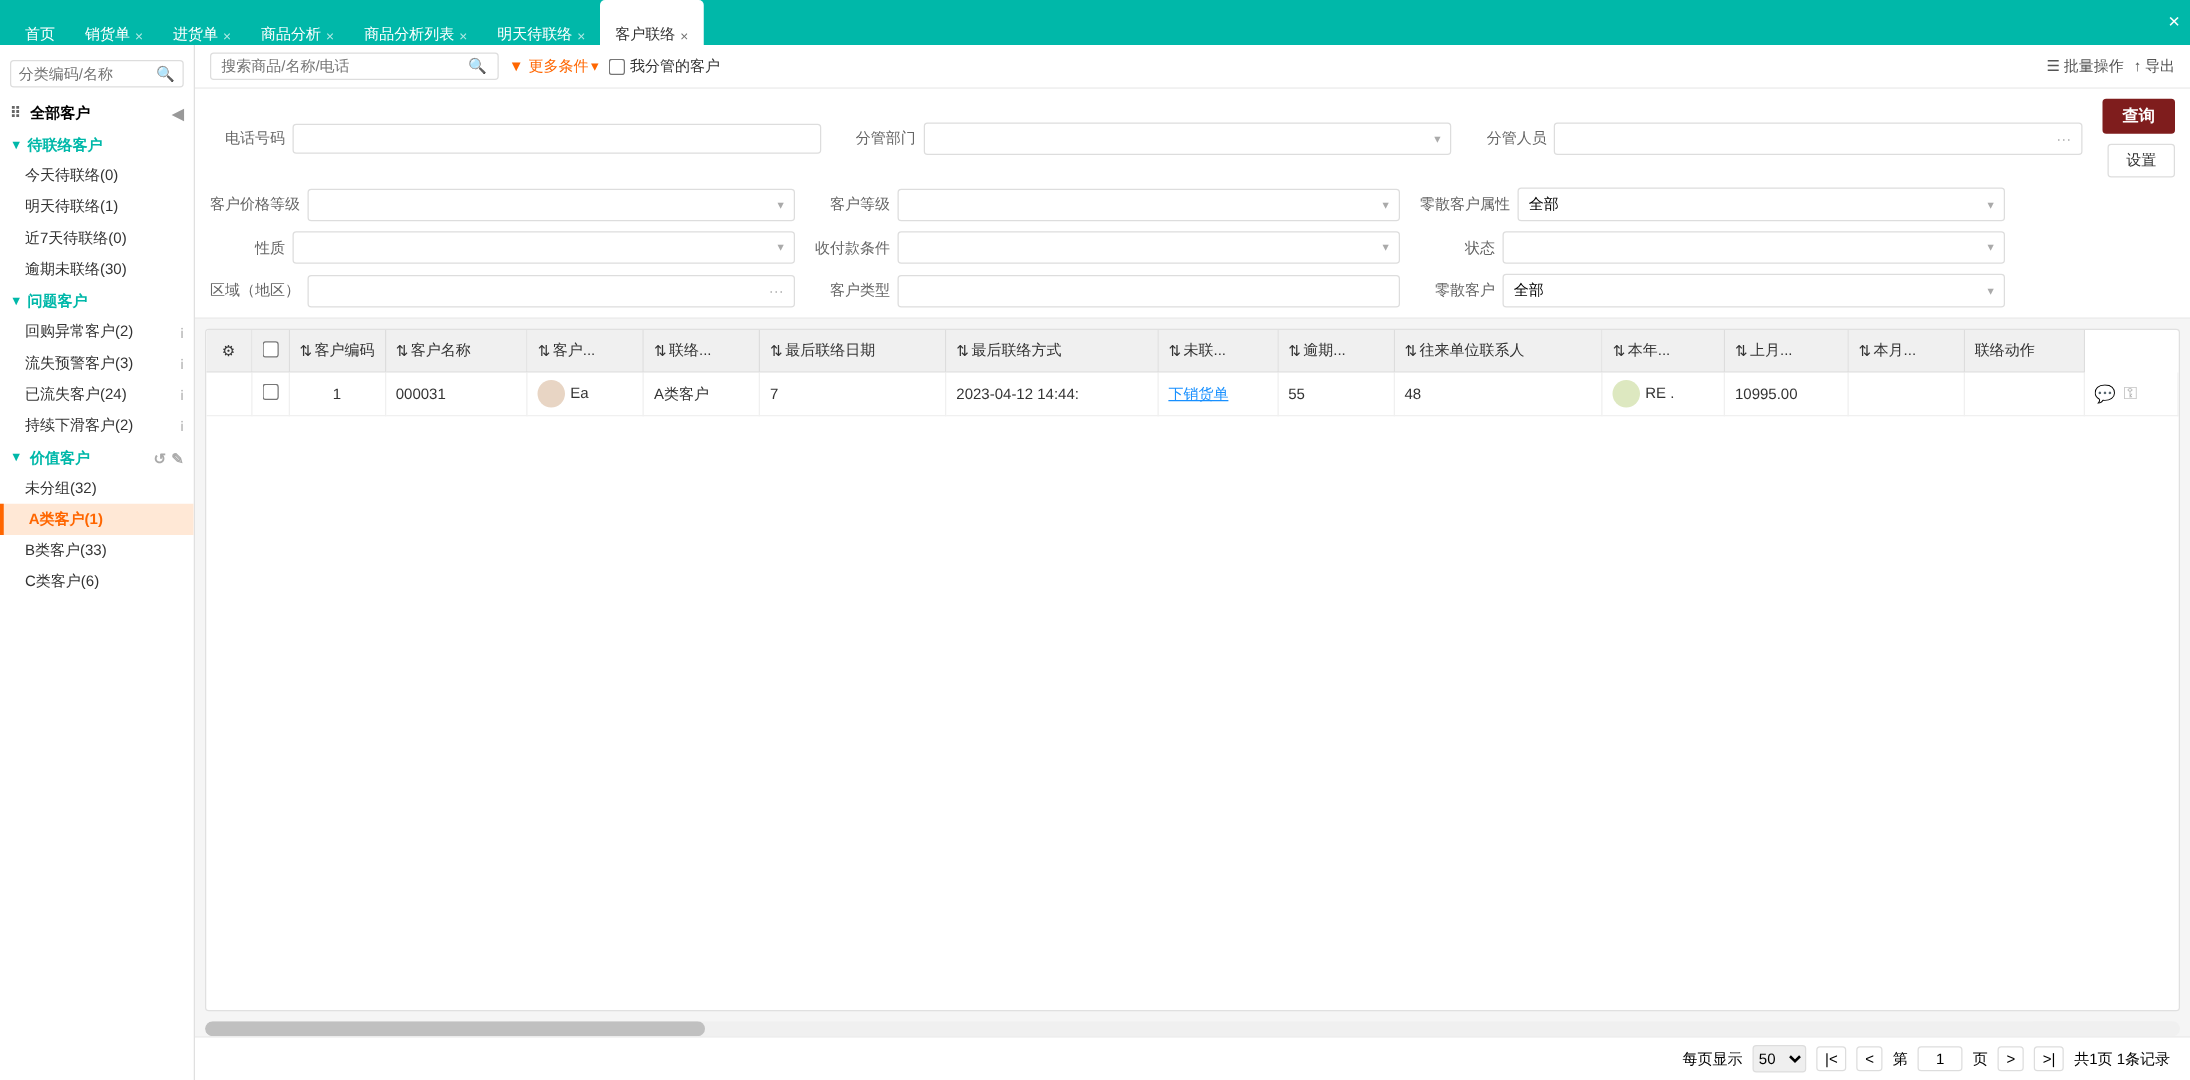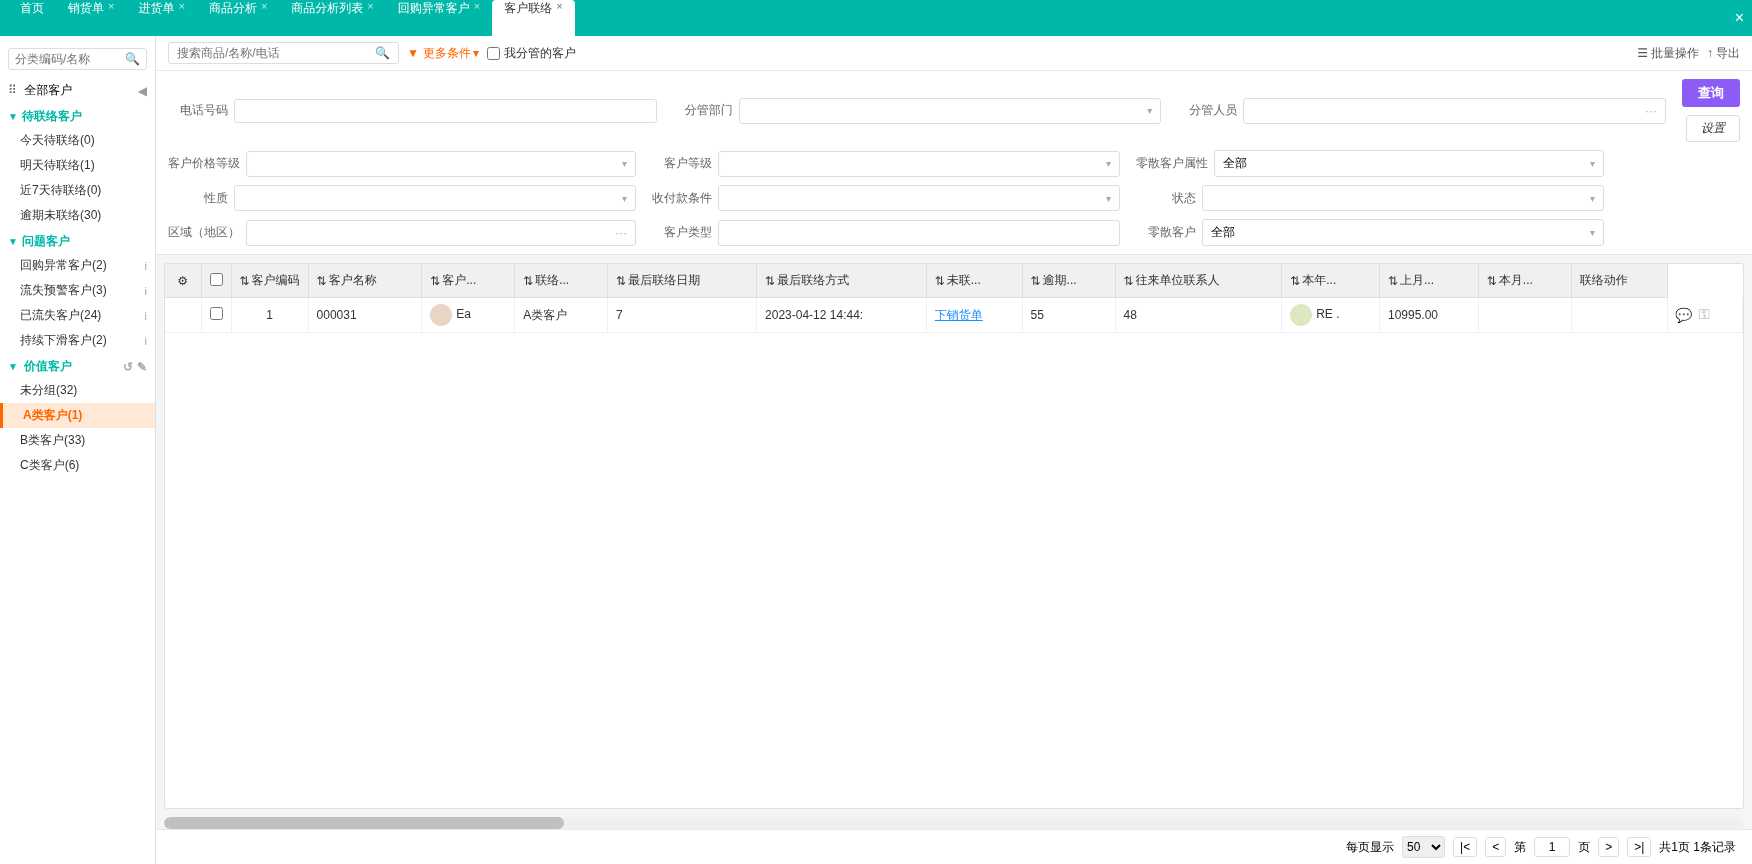--- a/index.html
+++ b/index.html
@@ -5,21 +5,21 @@
     * { box-sizing: border-box; margin: 0; padding: 0; font-family: 'Microsoft YaHei', Arial, sans-serif; font-size: 12px; }
     body { background: #f0f0f0; overflow: hidden; width: 1752px; height: 864px; }
 
     
     .top-nav {
       display: flex; align-items: center;
       background: #00b8a9; height: 36px; padding: 0 8px;
       color: white;
     }
     .nav-item {
-      display: flex; align-items: flex-start; padding: 0 12px; height: 36px;
+      display: flex; align-items: flex-end; padding: 0 12px; height: 36px;
       cursor: pointer; font-size: 13px; color: white; white-space: nowrap;
     }
     .nav-item.home { font-size: 14px; }
     .nav-item.active { background: white; color: #333; border-radius: 4px 4px 0 0; }
     .nav-close { margin-left: 4px; font-size: 11px; cursor: pointer; opacity: 0.7; }
     .top-right-close {
       margin-left: auto; cursor: pointer; color: white; font-size: 16px;
     }
 
     
@@ -33,21 +33,21 @@
     .sidebar-search {
       display: flex; align-items: center; margin: 4px 8px 8px;
       border: 1px solid #ddd; border-radius: 3px; padding: 3px 6px;
       color: #aaa;
     }
     .sidebar-search input {
       border: none; outline: none; font-size: 12px; width: 100%; color: #333;
     }
     .sidebar-header {
       display: flex; align-items: center; justify-content: space-between;
-      padding: 4px 8px; font-weight: normal; font-size: 13px; cursor: pointer;
+      padding: 4px 8px; font-weight: bold; font-size: 13px; cursor: pointer;
     }
     .sidebar-header .header-icon { margin-right: 4px; color: #666; }
     .sidebar-header .collapse-icon { color: #999; cursor: pointer; }
     .sidebar-group-title {
       display: flex; align-items: center;
       padding: 5px 8px 3px; color: #00b8a9; font-weight: bold; cursor: pointer;
     }
     .sidebar-group-title .triangle { margin-right: 4px; font-size: 10px; }
     .sidebar-item {
       padding: 4px 8px 4px 20px; cursor: pointer; color: #333;
@@ -95,26 +95,26 @@
       font-size: 12px; outline: none;
     }
     .filter-select {
       flex: 1; display: flex; align-items: center; justify-content: space-between;
       border: 1px solid #ddd; border-radius: 3px; padding: 4px 8px; cursor: pointer;
       background: white; min-height: 26px;
     }
     .filter-select .arrow { color: #aaa; font-size: 10px; }
     .filter-select .dots { color: #aaa; }
     .query-btn {
-      background: #8b5cf6; color: white; border: none; border-radius: 3px;
+      background: #7f1d1d; color: white; border: none; border-radius: 3px;
       padding: 5px 16px; cursor: pointer; font-size: 13px; font-weight: bold;
     }
     .set-btn {
       background: white; color: #333; border: 1px solid #ddd; border-radius: 3px;
-      padding: 4px 14px; cursor: pointer; font-size: 12px; margin-top: 4px; font-style: italic;
+      padding: 4px 14px; cursor: pointer; font-size: 12px; margin-top: 4px;
     }
     .btn-group { display: flex; flex-direction: column; gap: 4px; align-items: flex-end; }
 
     
     .table-wrap { flex: 1; overflow: auto; background: white; margin: 8px; border-radius: 3px; border: 1px solid #e0e0e0; }
     table { width: 100%; border-collapse: collapse; }
     thead tr { background: #f0f0f0; }
     th {
       padding: 8px 8px; border-bottom: 1px solid #ddd; border-right: 1px solid #ddd;
       text-align: left; font-weight: normal; color: #333; white-space: nowrap;
@@ -178,21 +178,21 @@
   </div>
   <div class="nav-item">
     <span>商品分析</span>
     <span class="nav-close">×</span>
   </div>
   <div class="nav-item">
     <span>商品分析列表</span>
     <span class="nav-close">×</span>
   </div>
   <div class="nav-item">
-    <span>回购异常客户</span>
+    <span>明天待联络</span>
     <span class="nav-close">×</span>
   </div>
   <div class="nav-item active">
     <span>客户联络</span>
     <span class="nav-close" style="color:#333;">×</span>
   </div>
   <span class="top-right-close">×</span>
 </div>
 
 <div class="main-layout">

